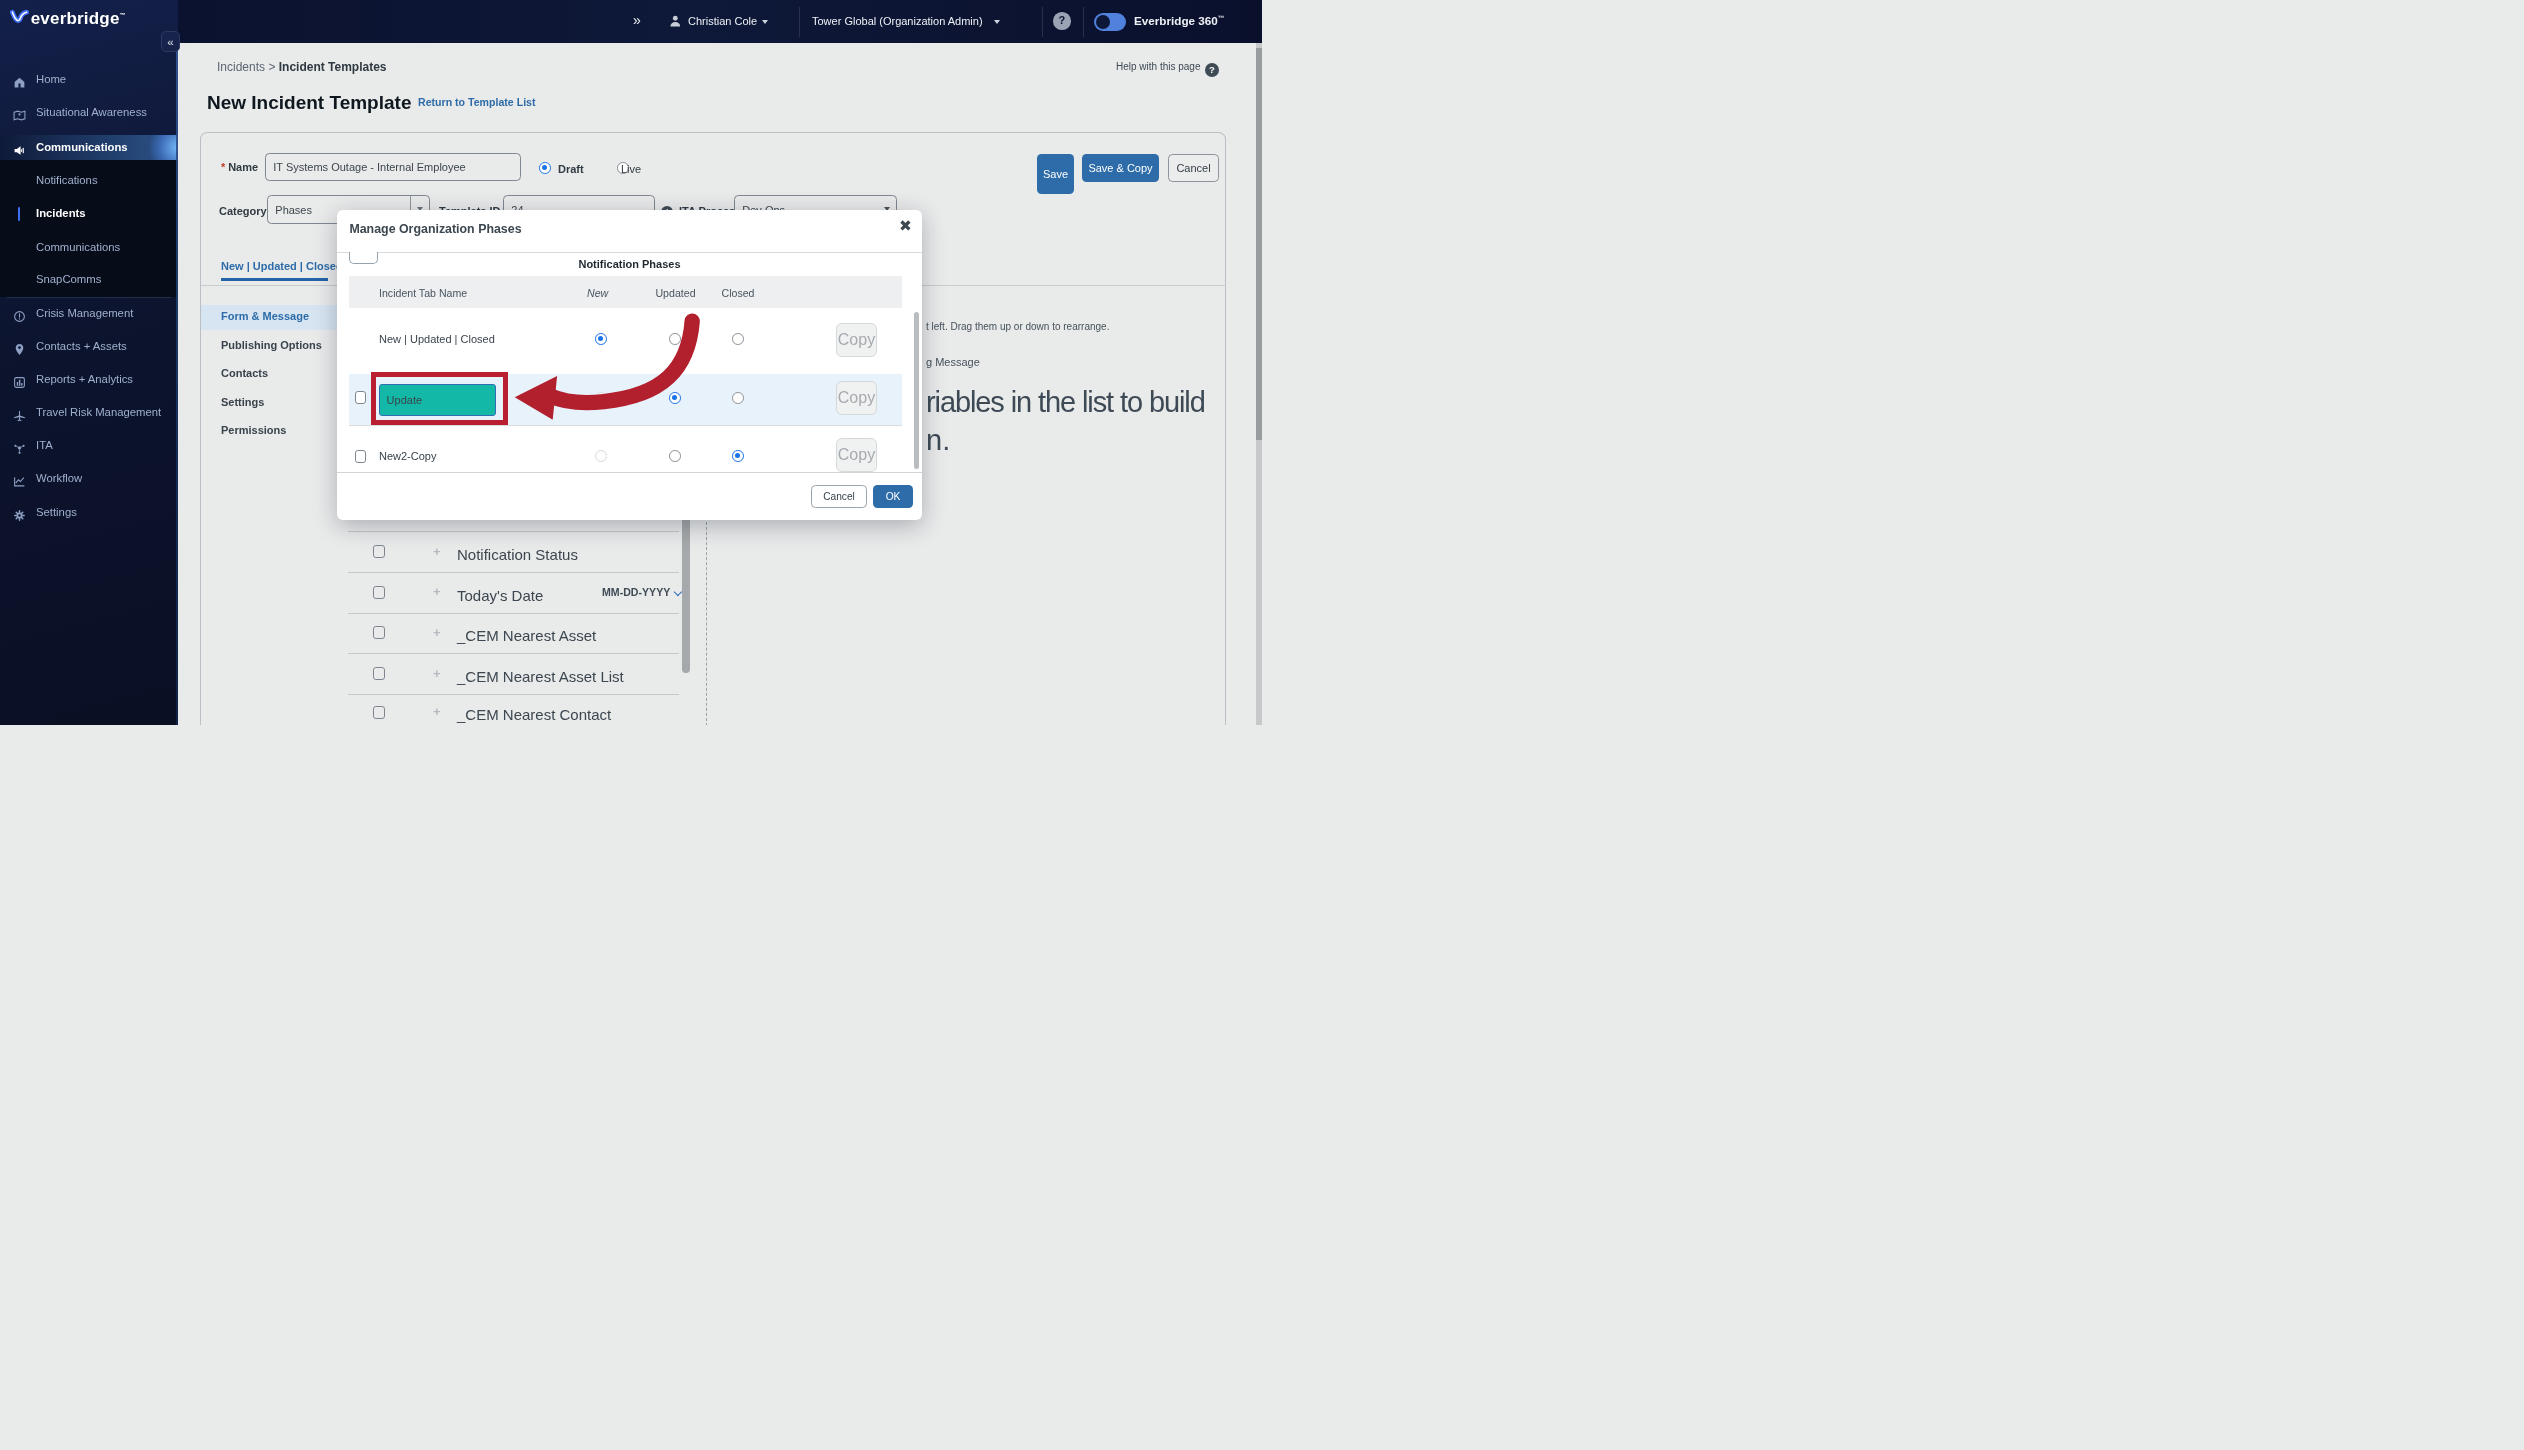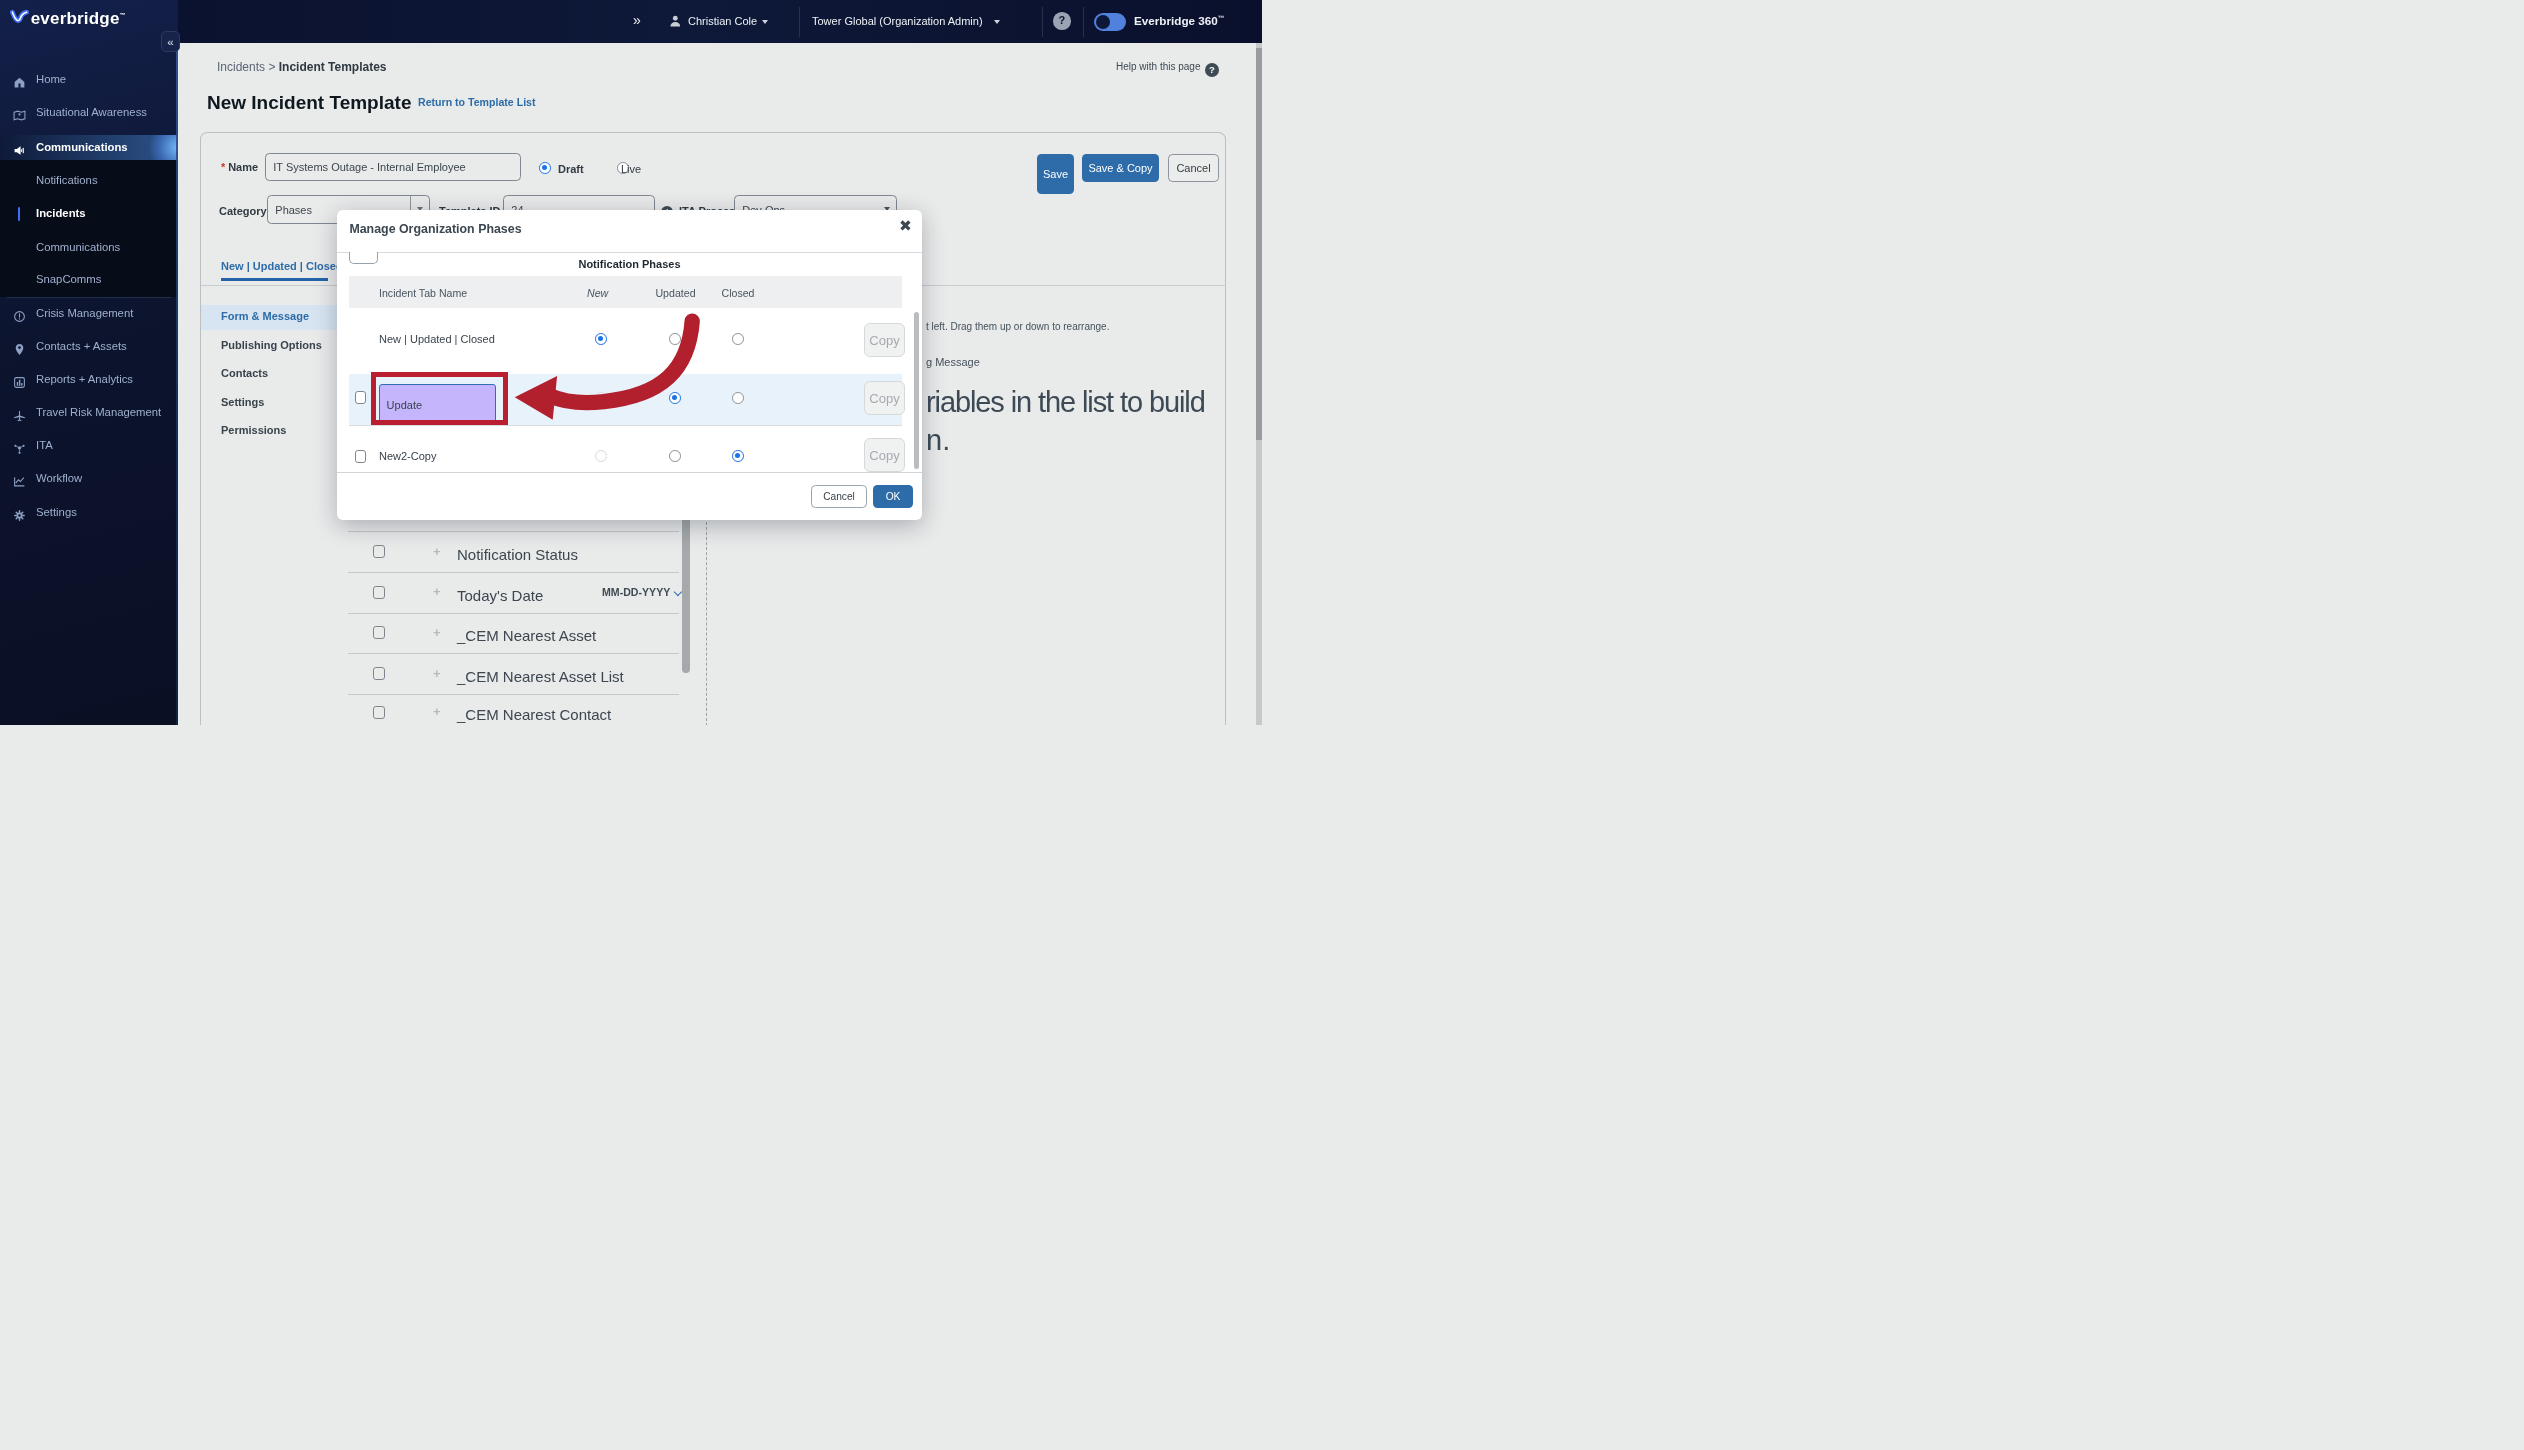--- a/index.html
+++ b/index.html
@@ -102,22 +102,22 @@
   #modal-close { right:10.2px; top:7.3px; font-size:15.3px; font-weight:700; color:#3c4750; cursor:pointer; }
   #modal-head-divider { left:0; top:42px; width:585px; height:0.7px; background:#d7dbde; }
   #partial-btn { left:12.4px; top:42px; width:29px; height:11.7px; background:#fff; border:0.7px solid #97a1a9; border-top:none; border-radius:0 0 5.1px 5.1px; }
   #table-title { left:0; top:48px; width:585px; text-align:center; font-size:11px; font-weight:700; color:#1f2830; }
   #mtable-head { left:12.4px; top:66px; width:553px; height:32px; background:#edeff0; }
   .mh { position:absolute; top:77px; font-size:10.6px; color:#4a5560; }
   .mrow-text { position:absolute; font-size:11px; color:#39434d; white-space:nowrap; }
   .mdivider { position:absolute; left:12.4px; width:553px; height:0.7px; background:#d9dde0; }
   #mrow2-bg { left:12.4px; top:164px; width:553px; height:51px; background:#e8f2fb; }
   .mcheck { position:absolute; left:17.5px; width:11.7px; height:13px; border:1.2px solid #7d868e; border-radius:2.9px; background:#fff; cursor:pointer; }
-  .copy-btn { position:absolute; left:527px; width:41px; border:0.7px solid #d6d9db; background:#f0f1f1; color:#a6abb0; border-radius:5.8px; font-size:13px; font-family:inherit; cursor:pointer; }
-  #update-input { left:42px; top:174px; width:117px; height:42px; background:#c4b5fd; border:1.2px solid #2e6fb5; border-radius:2.9px; font-size:11px; color:#39434d; padding:0 6.6px; font-family:inherit; }
+  .copy-btn { position:absolute; left:499px; width:41px; border:0.7px solid #d6d9db; background:#f0f1f1; color:#a6abb0; border-radius:5.8px; font-size:16px; font-family:inherit; cursor:pointer; }
+  #update-input { left:42px; top:174px; width:117px; height:32px; background:#14b8a6; border:1.2px solid #2e6fb5; border-radius:2.9px; font-size:11px; color:#39434d; padding:0 6.6px; font-family:inherit; }
   #mfooter-divider { left:0; top:262px; width:585px; height:0.7px; background:#cfd4d7; }
   #m-cancel { left:474px; top:275px; width:56px; height:22.6px; background:#fff; border:0.7px solid #9aa4ac; border-radius:4.4px; color:#39434d; font-size:10.2px; }
   #m-ok { left:536px; top:275px; width:40px; height:22.6px; font-size:10.2px; }
   #modal-scroll-thumb { left:577px; top:102px; width:5.1px; height:157px; background:#b9bdc0; border-radius:2.9px; }
 
   
   #anno-rect { left:371px; top:372px; width:137px; height:53px; border:5.1px solid #b91f30; z-index:20; }
   #anno-arrow { left:468px; top:305px; width:241px; height:139px; z-index:21; pointer-events:none; }
 </style>
 </head>

